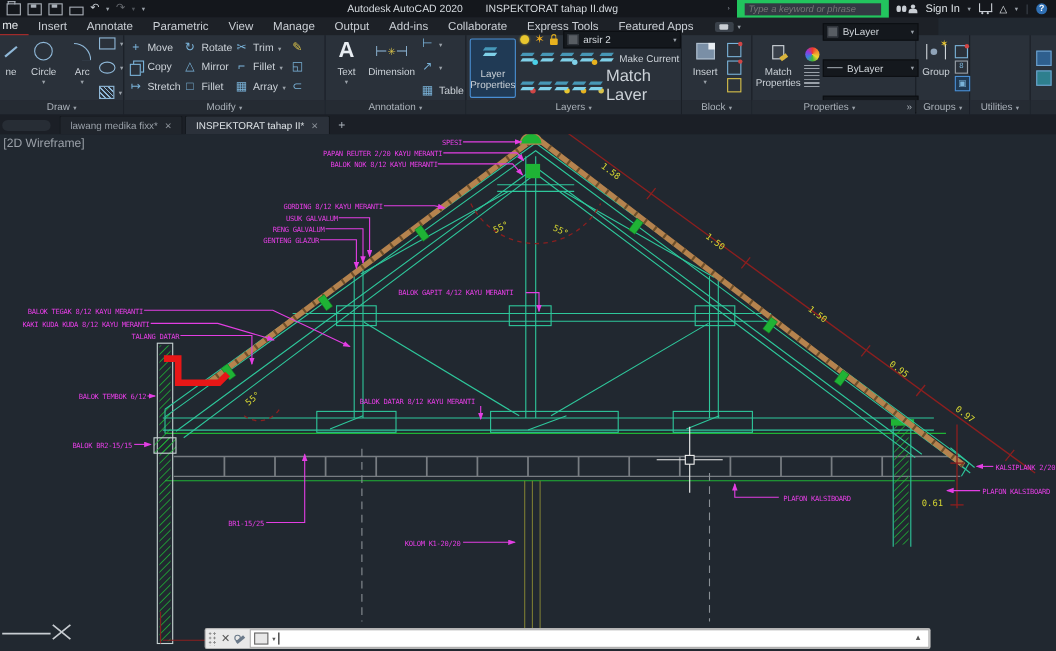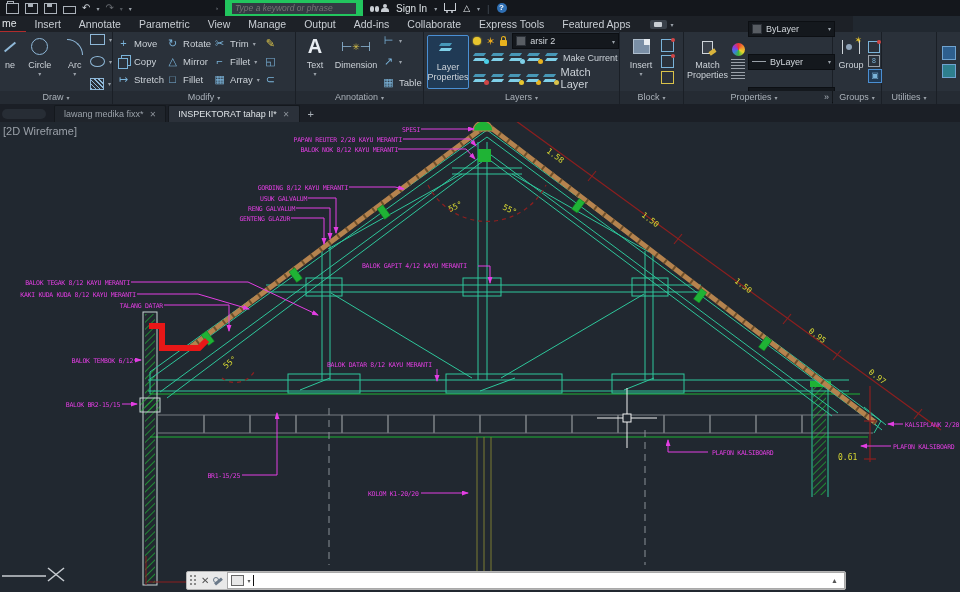--- a/index.html
+++ b/index.html
@@ -318,20 +318,24 @@
     <span class="qicon folder"></span>
     <span class="qicon save"></span>
     <span class="qicon save"></span>
     <span class="qicon printer"></span>
     <span class="qchar">↶</span>
       <span class="caret">▾</span>
     <span class="qchar dim">↷</span>
       <span class="caret dim">▾</span>
     <span class="caret">▾</span>
   </div>
+  <div id="title-center">
+    <span>Autodesk AutoCAD 2020</span>
+    <span class="doc">INSPEKTORAT tahap II.dwg</span>
+  </div>
   <div class="tright">
     <span class="caret">›</span>
     <input id="search-box" readonly="" placeholder="Type a keyword or phrase" style="">
     <span class="binoc"></span>
     <span class="pers"></span>
     <span style="font-size:10px;color:#dde2e6;">Sign In</span>
     <span class="caret">▾</span>
     <span class="cart"></span>
     <span class="tri">△</span>
     <span class="caret">▾</span>
@@ -518,21 +522,21 @@
           <span class="lyr"></span>
           <span class="lyr">
               <span class="dot" style="background:#7fd0e8;"></span>
             </span>
           <span class="lyr">
               <span class="dot" style="background:#e8b21e;"></span>
             </span>
           <span class="lyr"></span>
           <span>Make Current</span>
         </div>
-        <div style="display:flex;align-items:center;gap:4px;font-size:11px;">
+        <div style="display:flex;align-items:center;gap:4px;font-size:15px;">
           <span class="lyr">
               <span class="dot" style="background:#d04545;"></span>
             </span>
           <span class="lyr"></span>
           <span class="lyr">
               <span class="dot" style="background:#e8c62e;"></span>
             </span>
           <span class="lyr">
               <span class="dot" style="background:#e8b21e;"></span>
             </span>

